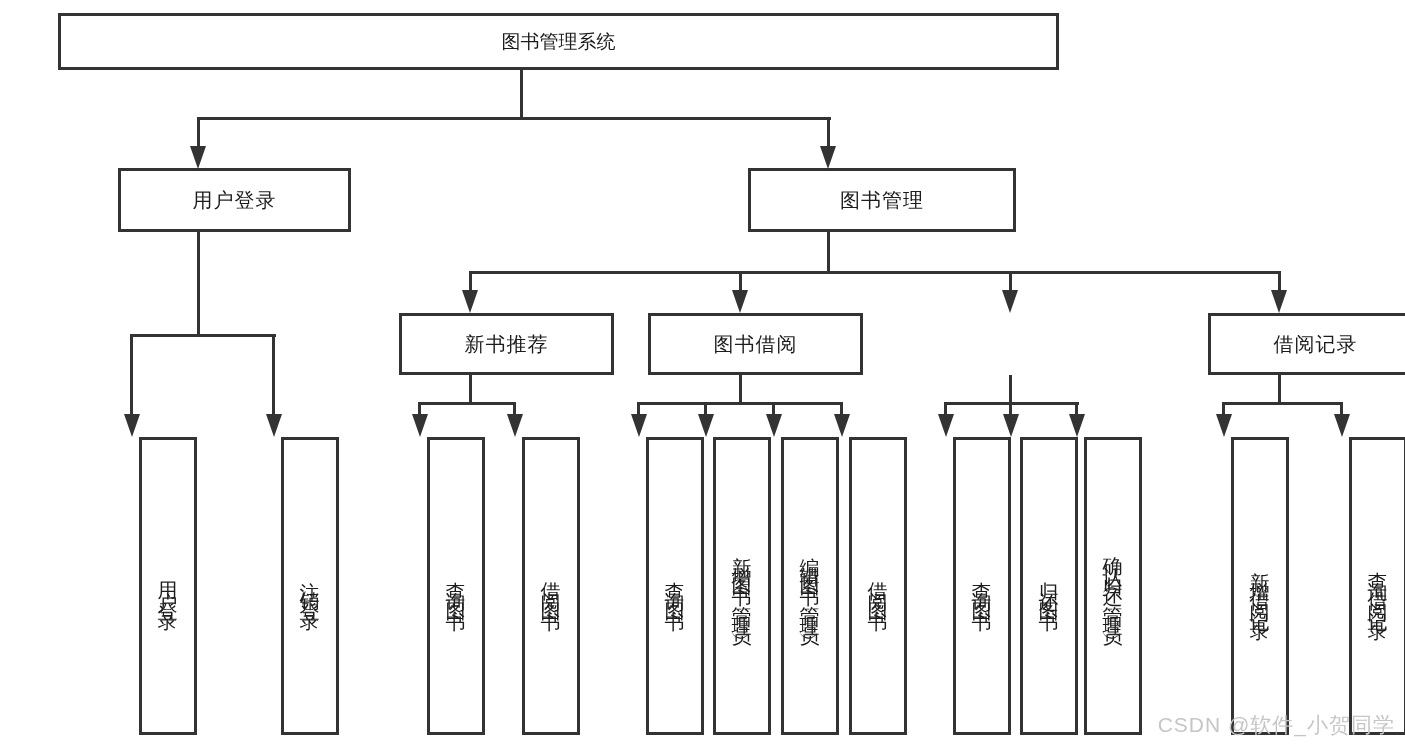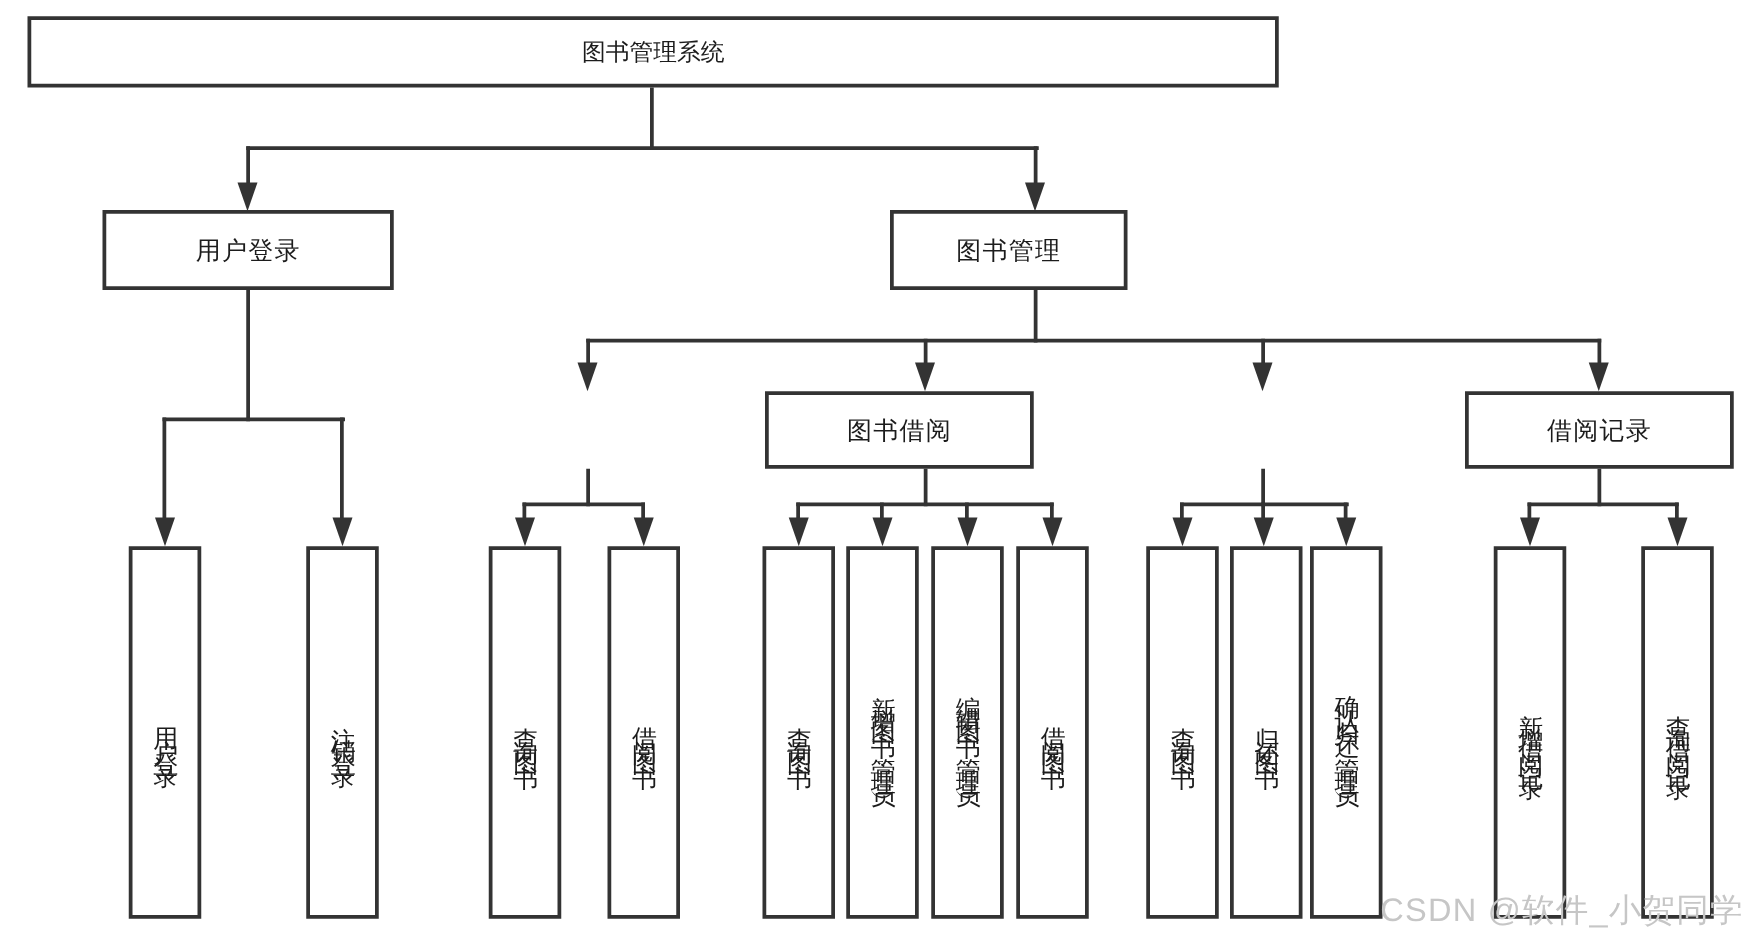--- a/index.html
+++ b/index.html
@@ -12,57 +12,59 @@
   }
   .box{
     position:absolute;
     box-sizing:border-box;
     background:#ffffff;
     border:3px solid #333333;
     display:flex;
     align-items:center;
     justify-content:center;
     color:#1c1c1c;
+    margin-left:36px;
   }
   .hlabel{font-size:20px;letter-spacing:1px;white-space:nowrap;}
   .root-label{font-size:19px;}
   .leaf{
     writing-mode:vertical-rl;
     font-size:20px;
     letter-spacing:10px;
     line-height:1;
   }
   .vline{position:absolute;width:3px;background:#333333;}
   .hline{position:absolute;height:3px;background:#333333;}
   .arrow{
     position:absolute;width:0;height:0;
     border-left:8px solid transparent;
     border-right:8px solid transparent;
     border-top:23px solid #333333;
   }
   .watermark{
     position:absolute;
     right:10px;top:711px;
-    font-size:26px;
+    font-size:21px;
     color:#c6c6c6;
     letter-spacing:1px;
     white-space:nowrap;
   }
 </style>
 </head>
 <body>
 
 <div id="canvas">
 
   <div class="box root-label" style="left:22px;top:13px;width:1001px;height:57px">图书管理系统</div>
 
   <div class="box hlabel" style="left:82px;top:168px;width:233px;height:64px">用户登录</div>
 
-  <div class="box hlabel" style="left:712px;top:168px;width:190px;height:64px">图书管理</div>
+  <div class="box hlabel" style="left:712px;top:168px;width:268px;height:64px">图书管理</div>
 
+  <div class="box hlabel" style="left:363px;top:313px;width:215px;height:62px">新书推荐</div>
 
   <div class="box hlabel" style="left:612px;top:313px;width:215px;height:62px">图书借阅</div>
 
 
   <div class="box hlabel" style="left:1172px;top:313px;width:215px;height:62px">借阅记录</div>
 
   <div class="box leaf" style="left:103px;top:437px;width:58px;height:298px">用户登录</div>
   <div class="box leaf" style="left:245px;top:437px;width:58px;height:298px">注销登录</div>
 
   <div class="box leaf" style="left:391px;top:437px;width:58px;height:298px">查询图书</div>

